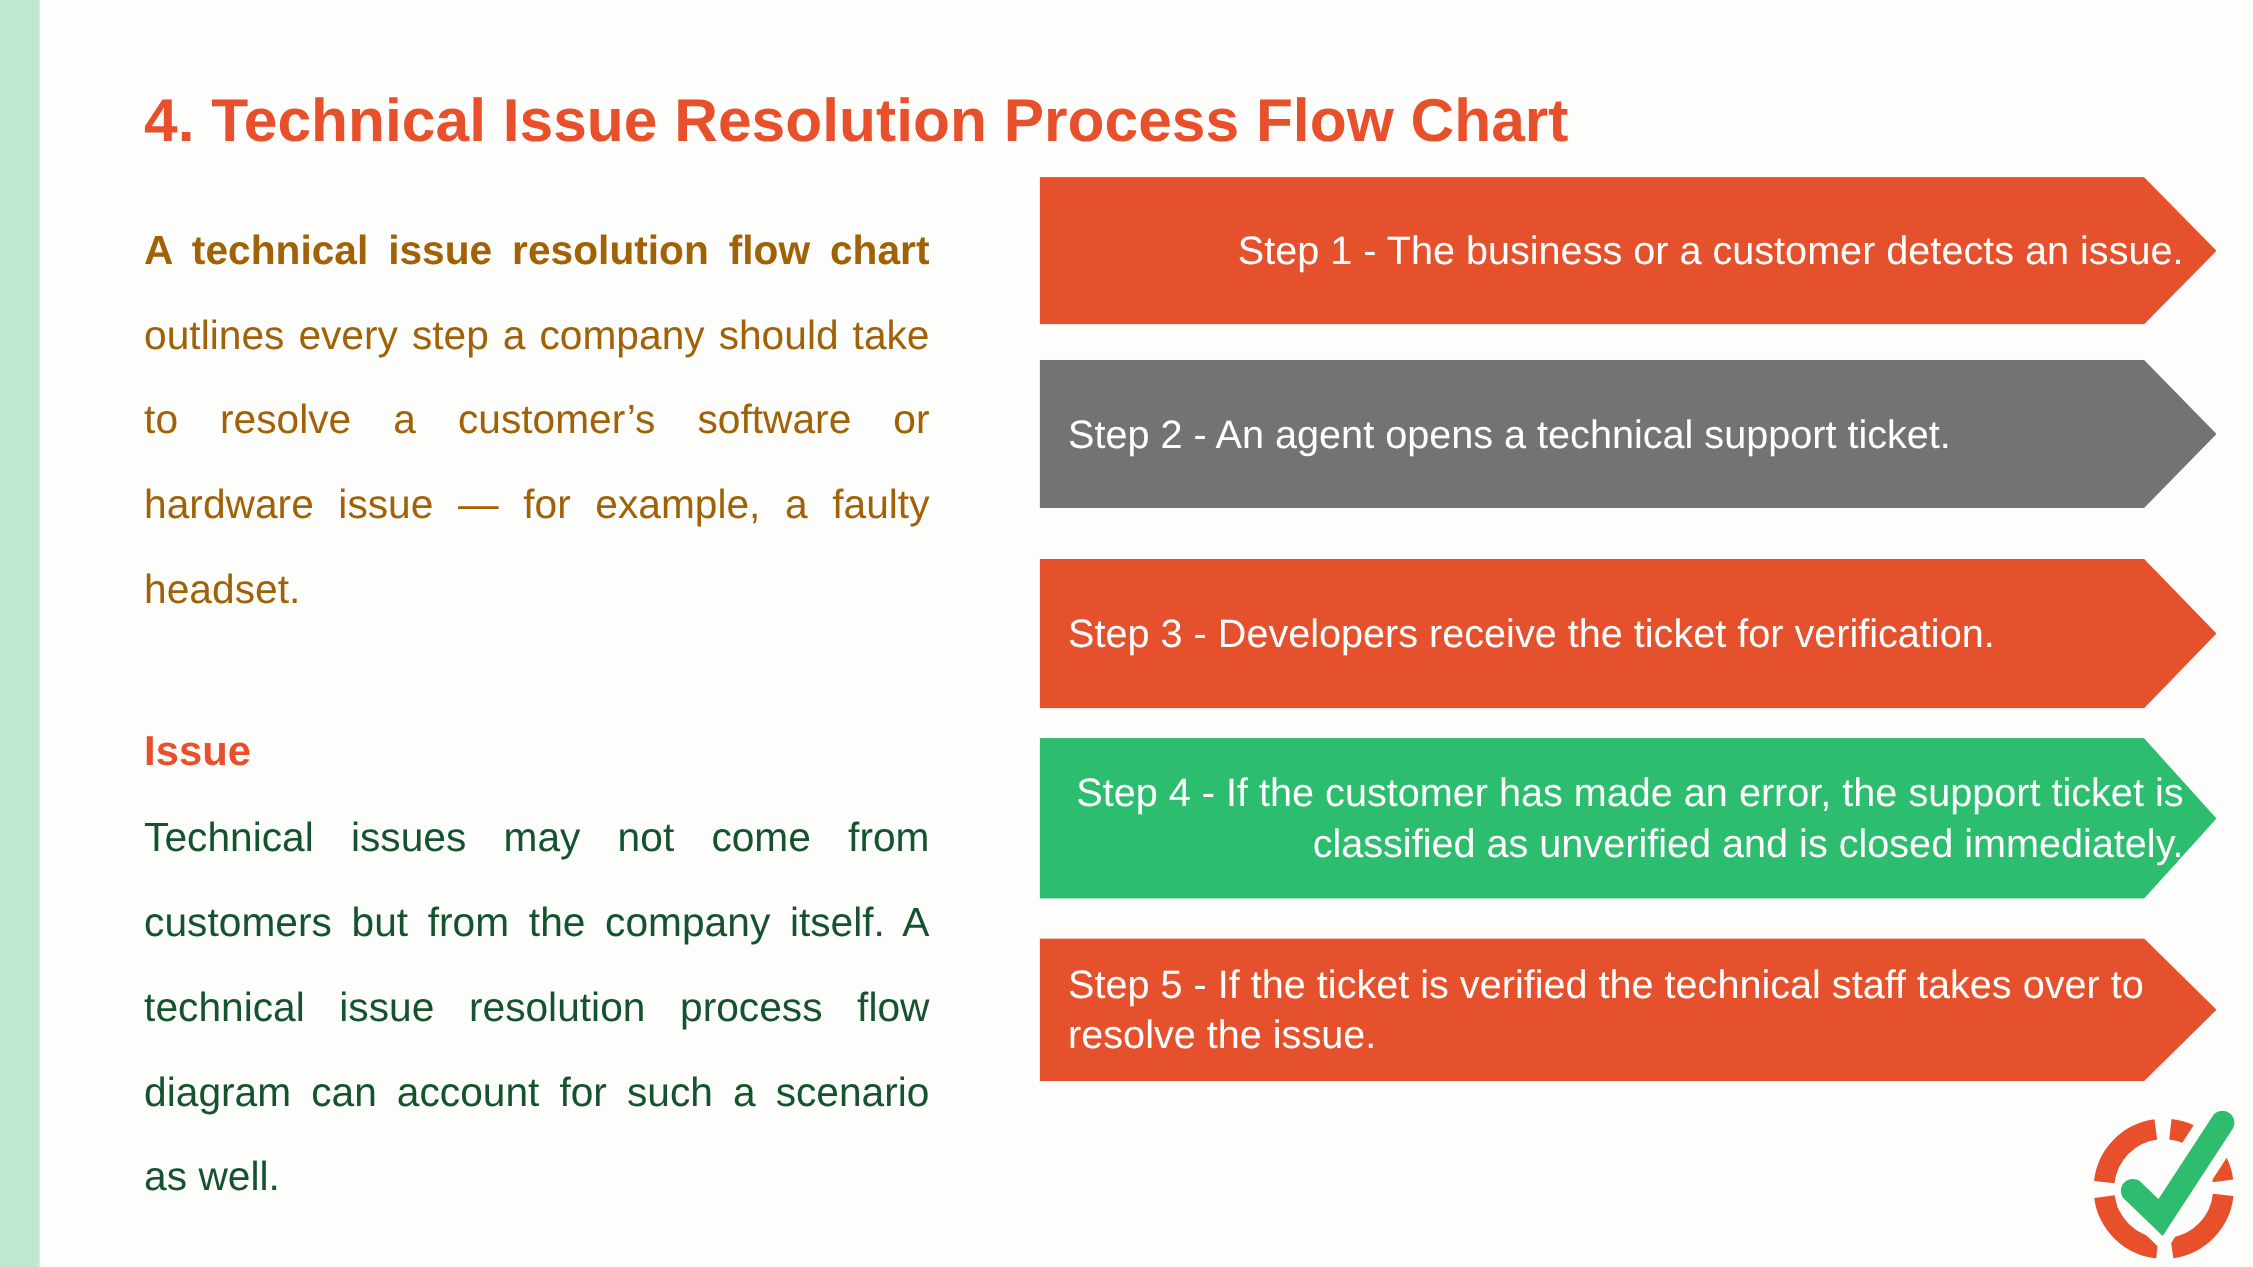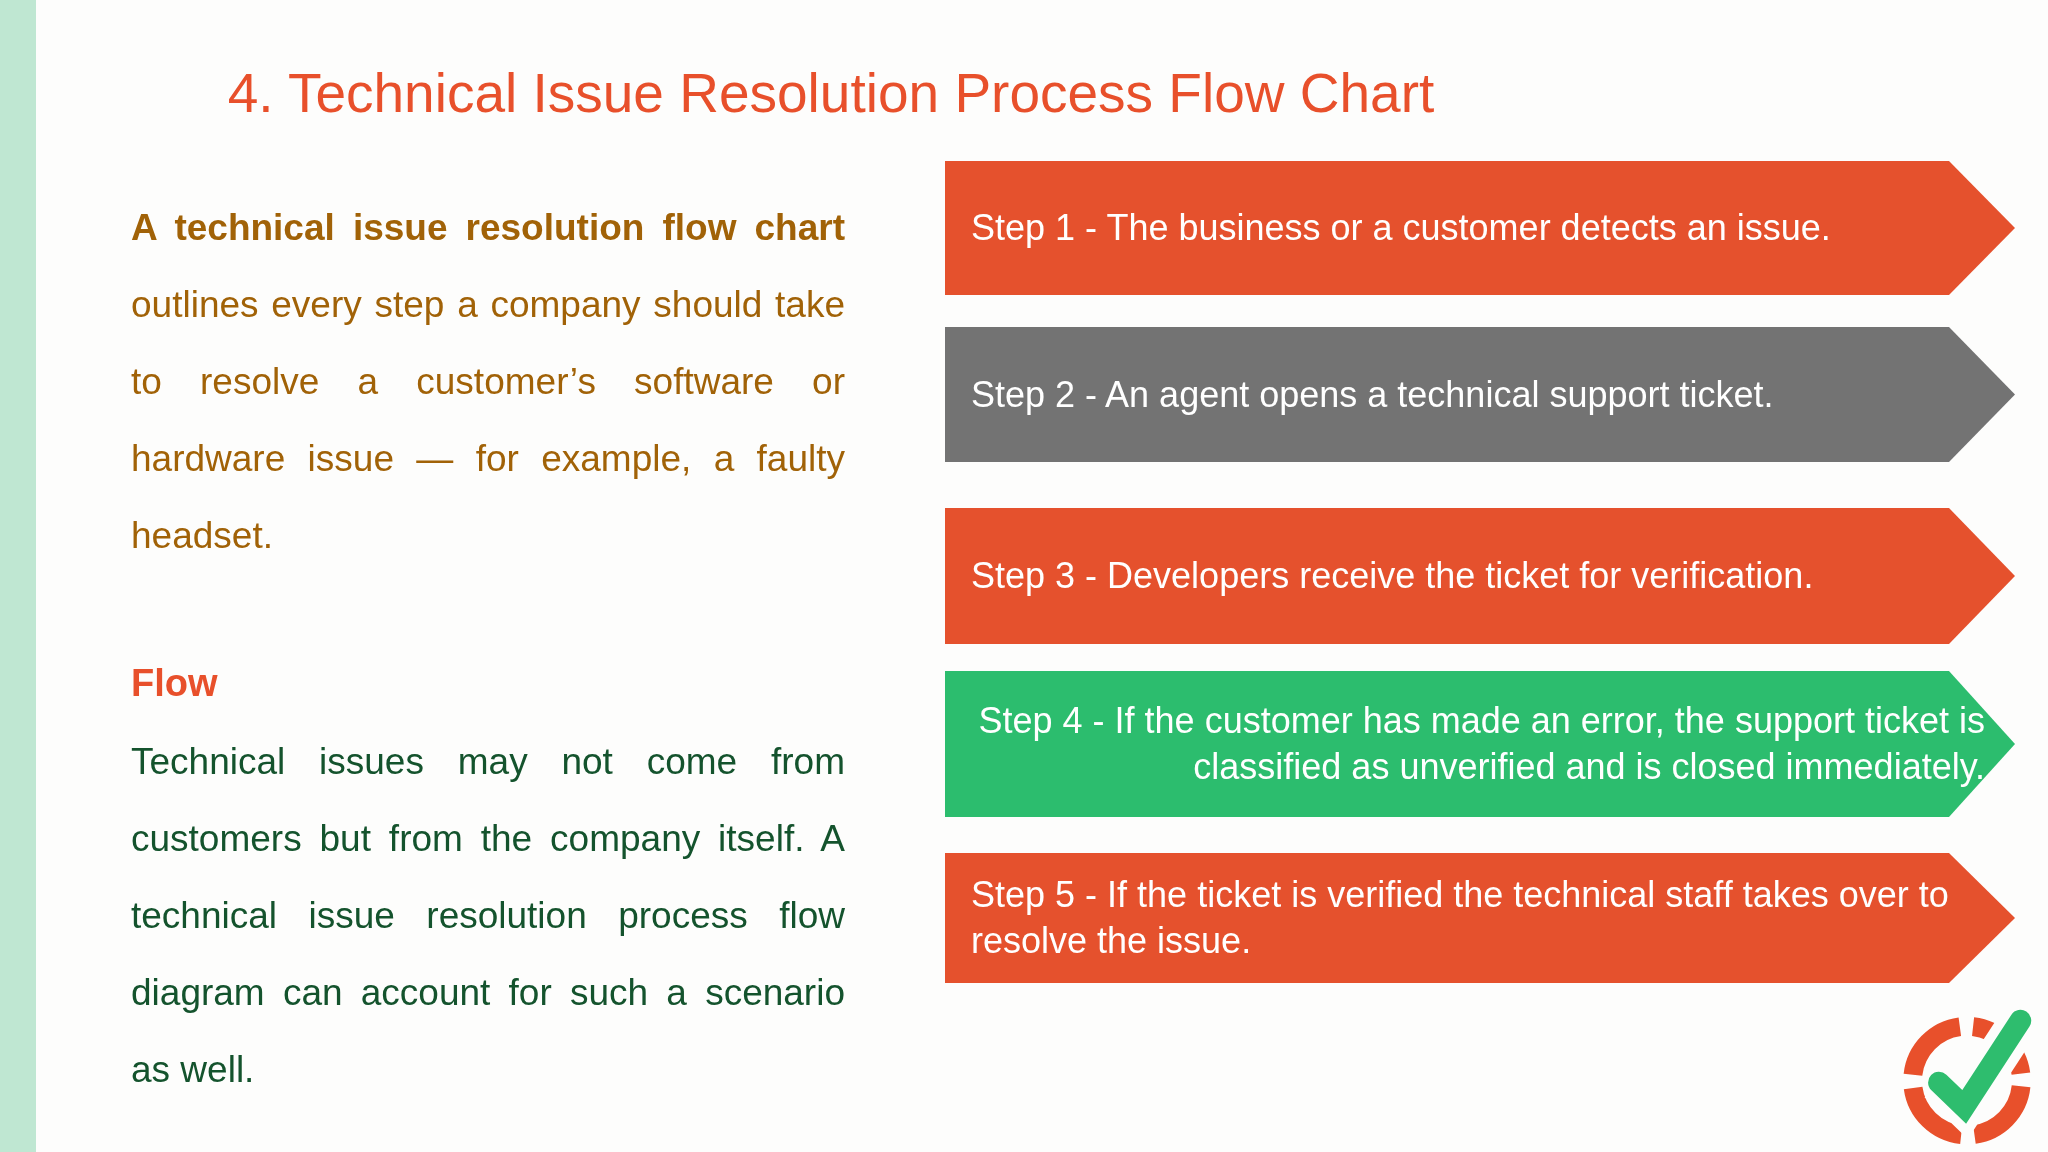--- a/index.html
+++ b/index.html
@@ -14,28 +14,27 @@
 
   .sidebar-accent {
     position: absolute;
     left: 0; top: 0;
     width: 36px; height: 1152px;
     background: #bfe7d2;
   }
 
   .page-title {
     position: absolute;
-    left: 131px; top: 24px;
+    left: 131px; top: 40px;
     width: 1400px;
     font-size: 55px;
     line-height: 64px;
-    font-weight: normal;
+    font-weight: bold;
     color: #e8502b;
     letter-spacing: 0px;
-    text-align: center;
   }
 
   .intro-paragraph {
     position: absolute;
     left: 131px; top: 152px;
     width: 714px;
     font-size: 37px;
     line-height: 77px;
     color: #3d3d3d;
     text-align: justify;
@@ -89,25 +88,25 @@
 </style>
 </head>
 <body style="background: rgb(253, 253, 252);">
 
 <div class="sidebar-accent" style="background: rgb(191, 231, 210);"></div>
 
 <h1 class="page-title" style="color: rgb(232, 80, 43);">4. Technical Issue Resolution Process Flow Chart</h1>
 
 <p class="intro-paragraph" style="color: #a16207;"><span class="lead-bold">A technical issue resolution flow chart</span><span> outlines every step a company should take to resolve a customer’s software or hardware issue — for example, a faulty headset.</span></p>
 
-<h2 class="note-heading" style="color: rgb(232, 80, 43);">Flow</h2>
+<h2 class="note-heading" style="color: rgb(232, 80, 43);">Issue</h2>
 
 <p class="note-paragraph" style="color: #14532d;">Technical issues may not come from customers but from the company itself. A technical issue resolution process flow diagram can account for such a scenario as well.</p>
 
-<div class="step-banner step-1" style="background: rgb(229, 81, 45);">
+<div class="step-banner step-1" style="background: rgb(229, 81, 45); justify-content: flex-end;">
   <span>Step 1 - The business or a customer detects an issue.</span>
 </div>
 <div class="step-banner step-2" style="background: #737373;">
   <span>Step 2 - An agent opens a technical support ticket.</span>
 </div>
 <div class="step-banner step-3" style="background: rgb(229, 81, 45);">
   <span>Step 3 - Developers receive the ticket for verification.</span>
 </div>
 <div class="step-banner step-4" style="background: rgb(44, 189, 110);">
   <span>Step 4 - If the customer has made an error, the support ticket is classified as unverified and is closed immediately.</span>

